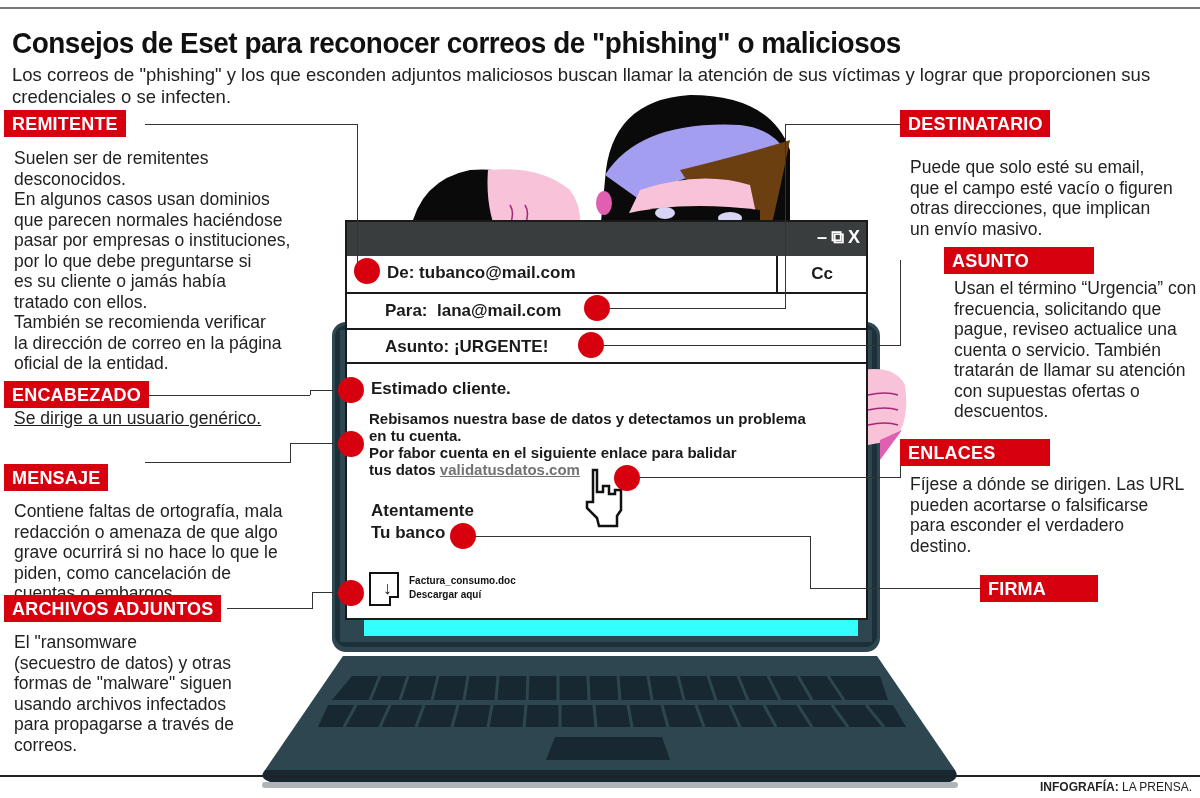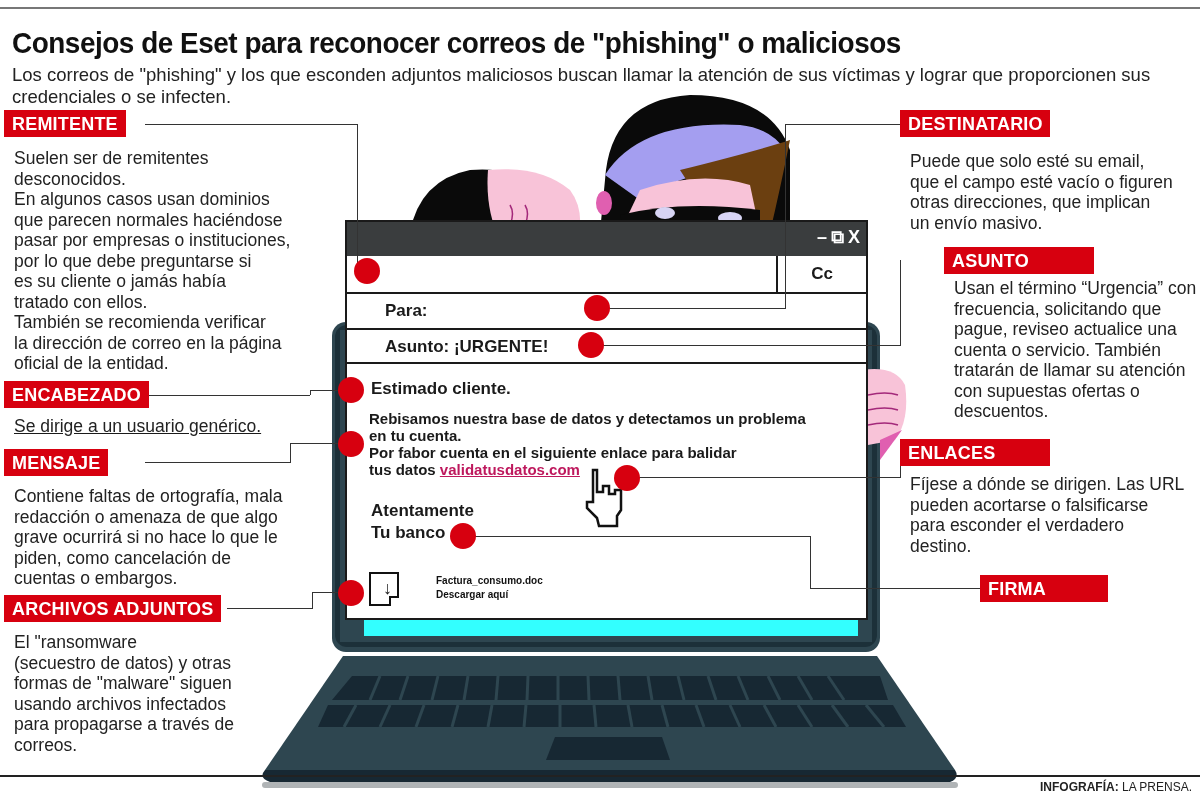--- a/index.html
+++ b/index.html
@@ -5,44 +5,44 @@
   * { box-sizing: border-box; margin: 0; padding: 0; }
   html, body { width: 1200px; height: 798px; background: #ffffff; overflow: hidden; }
   body { position: relative; font-family: "Liberation Sans", "DejaVu Sans", sans-serif; color: #1a1a1a; }
 
   .top-rule { position: absolute; left: 0; top: 7px; width: 1200px; height: 2px; background: #777; }
   .title { position: absolute; left: 12px; top: 26px; font-size: 30px; font-weight: bold; letter-spacing: -0.5px; color: #111; white-space: nowrap; transform: scaleX(0.93); transform-origin: left; }
   .subtitle { position: absolute; left: 12px; top: 64px; width: 1185px; font-size: 18.5px; line-height: 22px; color: #222; }
 
   .section { position: absolute; }
   .tag { display: inline-block; background: #d7000f; color: #fff; font-weight: bold; font-size: 18px; padding: 3px 8px 2px 8px; letter-spacing: 0.2px; height: 27px; line-height: 22px; }
-  .desc { font-size: 17.5px; line-height: 20.5px; color: #222; margin-top: 8px; padding-left: 10px; white-space: pre-line; }
+  .desc { font-size: 17.5px; line-height: 20.5px; color: #222; margin-top: 0; padding-left: 10px; white-space: pre-line; }
 
   .laptop { position: absolute; left: 0; top: 0; width: 1200px; height: 798px; pointer-events: none; }
 
   .window { position: absolute; left: 345px; top: 220px; width: 523px; height: 400px; background: #fff; border: 2px solid #1a1a1a; }
   .win-titlebar { position: absolute; left: 0; top: 0; width: 100%; height: 34px; background: #3a3d3e; }
   .win-controls { position: absolute; right: 6px; top: 6px; color: #fff; font-weight: bold; font-size: 18px; display: flex; gap: 4px; align-items: center; }
   .win-ctrl { color: #fff; line-height: 18px; }
 
   .field-row { position: absolute; left: 0; width: 100%; border-bottom: 2px solid #1a1a1a; font-size: 17px; font-weight: bold; color: #1a1a1a; }
   .row-de { top: 34px; height: 38px; }
   .row-para { top: 72px; height: 36px; }
   .row-asunto { top: 108px; height: 34px; }
   .cc-box { position: absolute; right: 0; top: 0; width: 90px; height: 100%; border-left: 2px solid #1a1a1a; text-align: center; line-height: 36px; }
   .field-text { position: absolute; line-height: 34px; white-space: nowrap; }
 
   .body-text { position: absolute; font-size: 15px; font-weight: bold; color: #1a1a1a; line-height: 17px; white-space: nowrap; }
   .greeting { font-size: 17px; text-align: right; }
-  .link { color: #be185d; text-decoration: underline; }
+  .link { color: #737373; text-decoration: underline; }
   .sign { font-size: 17px; line-height: 22px; }
   .attach-icon { position: absolute; left: 22px; top: 350px; width: 30px; height: 34px; border: 2px solid #111; background: #fff; }
   .attach-icon::after { content: ""; position: absolute; right: -2px; bottom: -2px; width: 8px; height: 8px; background: #fff; border-left: 2px solid #111; border-top: 2px solid #111; }
   .attach-arrow { position: absolute; left: 12px; top: 5px; font-size: 18px; line-height: 18px; font-weight: bold; }
-  .attach-text { position: absolute; left: 62px; top: 352px; font-size: 10px; font-weight: bold; line-height: 14px; color: #111; margin-left: 27px; }
+  .attach-text { position: absolute; left: 62px; top: 352px; font-size: 10px; font-weight: bold; line-height: 14px; color: #111; }
 
   .dot { position: absolute; width: 26px; height: 26px; border-radius: 50%; background: #d7000f; }
   .line { position: absolute; background: #333; }
 
   .bottom-rule { position: absolute; left: 0; top: 775px; width: 1200px; height: 2px; background: #222; }
   .credit { position: absolute; right: 8px; top: 780px; font-size: 12px; color: #222; }
   .credit b { font-weight: bold; }
 </style>
 </head>
 <body>
@@ -123,24 +123,26 @@
 
 <div class="window">
   <div class="win-titlebar">
     <div class="win-controls">
       <span class="win-ctrl">–</span>
       <span class="win-ctrl">⧉</span>
       <span class="win-ctrl">X</span>
     </div>
   </div>
   <div class="field-row row-de">
+    <span class="field-text" style="left:40px; top:0;">De: tubanco@mail.com</span>
     <div class="cc-box">Cc</div>
   </div>
   <div class="field-row row-para">
     <span class="field-text" style="left:38px; top:0;text-align:center;">Para:</span>
+    <span class="field-text" style="left:90px; top:0;">lana@mail.com</span>
   </div>
   <div class="field-row row-asunto">
     <span class="field-text" style="left:38px; top:0;">Asunto: ¡URGENTE!</span>
   </div>
 
   <div class="body-text greeting" style="left:24px; top:158px;">Estimado cliente.</div>
   <div class="body-text" style="left:22px; top:188px;">Rebisamos nuestra base de datos y detectamos un problema</div>
   <div class="body-text" style="left:22px; top:205px;">en tu cuenta.</div>
   <div class="body-text" style="left:22px; top:222px;">Por fabor cuenta en el siguiente enlace para balidar</div>
   <div class="body-text" style="left:22px; top:239px;">
@@ -204,41 +206,41 @@
 es su cliente o jamás había
 tratado con ellos.
 También se recomienda verificar
 la dirección de correo en la página
 oficial de la entidad.</p>
 </div>
 <div class="section" style="left:4px; top:381px; width:340px;text-decoration:underline;">
   <span class="tag">ENCABEZADO</span>
   <p class="desc">Se dirige a un usuario genérico.</p>
 </div>
-<div class="section" style="left:4px; top:449px; width:340px;">
+<div class="section" style="left:4px; top:464px; width:340px;">
   <span class="tag">MENSAJE</span>
   <p class="desc" style="margin-top:10px;">Contiene faltas de ortografía, mala
 redacción o amenaza de que algo
 grave ocurrirá si no hace lo que le
 piden, como cancelación de
 cuentas o embargos.</p>
 </div>
 <div class="section" style="left:4px; top:595px; width:340px;">
   <span class="tag">ARCHIVOS ADJUNTOS</span>
   <p class="desc" style="margin-top:10px;">El "ransomware
 (secuestro de datos) y otras
 formas de "malware" siguen
 usando archivos infectados
 para propagarse a través de
 correos.</p>
 </div>
 
 <div class="section" style="left:900px; top:110px; width:300px;">
   <span class="tag" style="width:150px;">DESTINATARIO</span>
-  <p class="desc" style="margin-top:14px;">Puede que solo esté su email,
+  <p class="desc" style="margin-top:20px;">Puede que solo esté su email,
 que el campo esté vacío o figuren
 otras direcciones, que implican
 un envío masivo.</p>
 </div>
 <div class="section" style="left:944px; top:247px; width:300px;">
   <span class="tag" style="width:150px;">ASUNTO</span>
   <p class="desc" style="margin-top:4px;">Usan el término “Urgencia” con
 frecuencia, solicitando que
 pague, reviseo actualice una
 cuenta o servicio. También
@@ -247,20 +249,20 @@
 descuentos.</p>
 </div>
 <div class="section" style="left:900px; top:439px; width:300px;">
   <span class="tag" style="width:150px;">ENLACES</span>
   <p class="desc" style="margin-top:8px;">Fíjese a dónde se dirigen. Las URL
 pueden acortarse o falsificarse
 para esconder el verdadero
 destino.</p>
 </div>
 <div class="section" style="left:980px; top:575px; width:220px;">
-  <span class="tag" style="width:128px;">FIRMA</span>
+  <span class="tag" style="width:118px;">FIRMA</span>
 </div>
 
 <div class="bottom-rule"></div>
 <div class="credit">
   <b>INFOGRAFÍA:</b>
   <span>LA PRENSA.</span>
 </div>
 
 </body></html>

